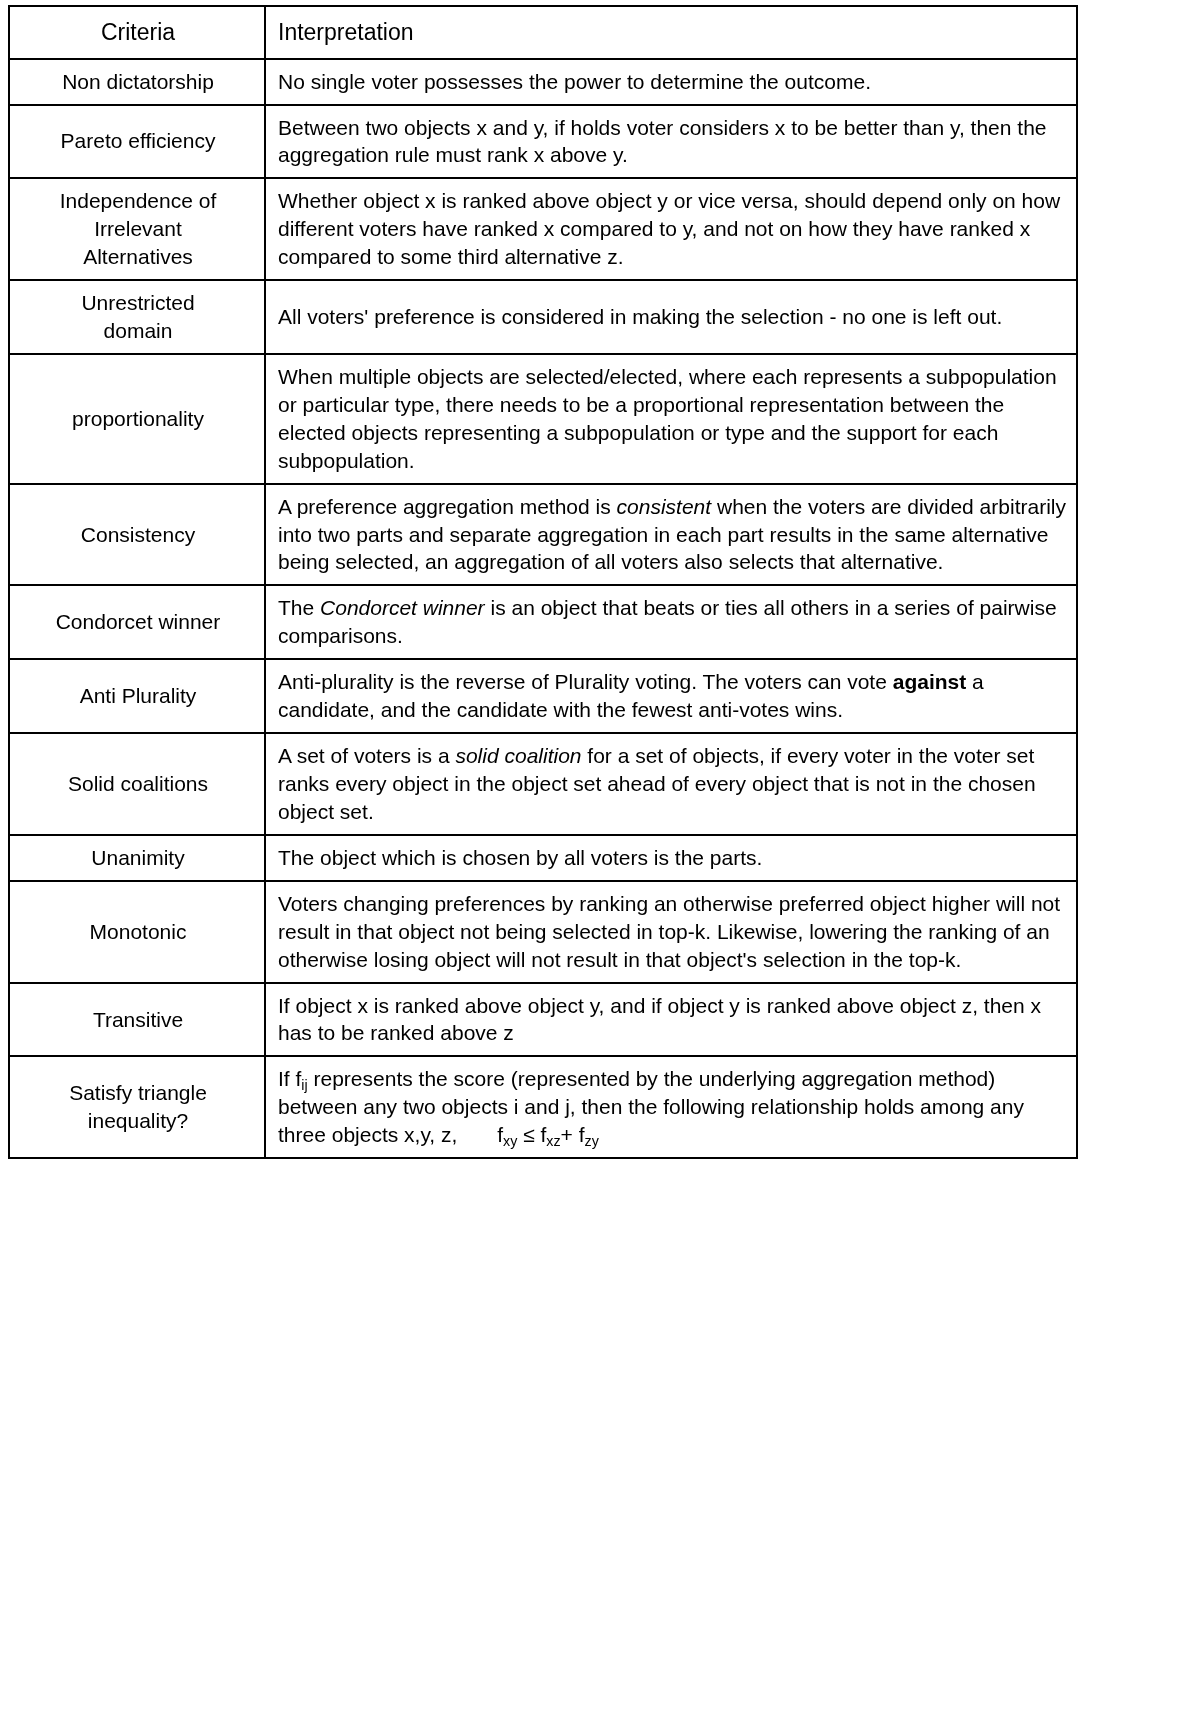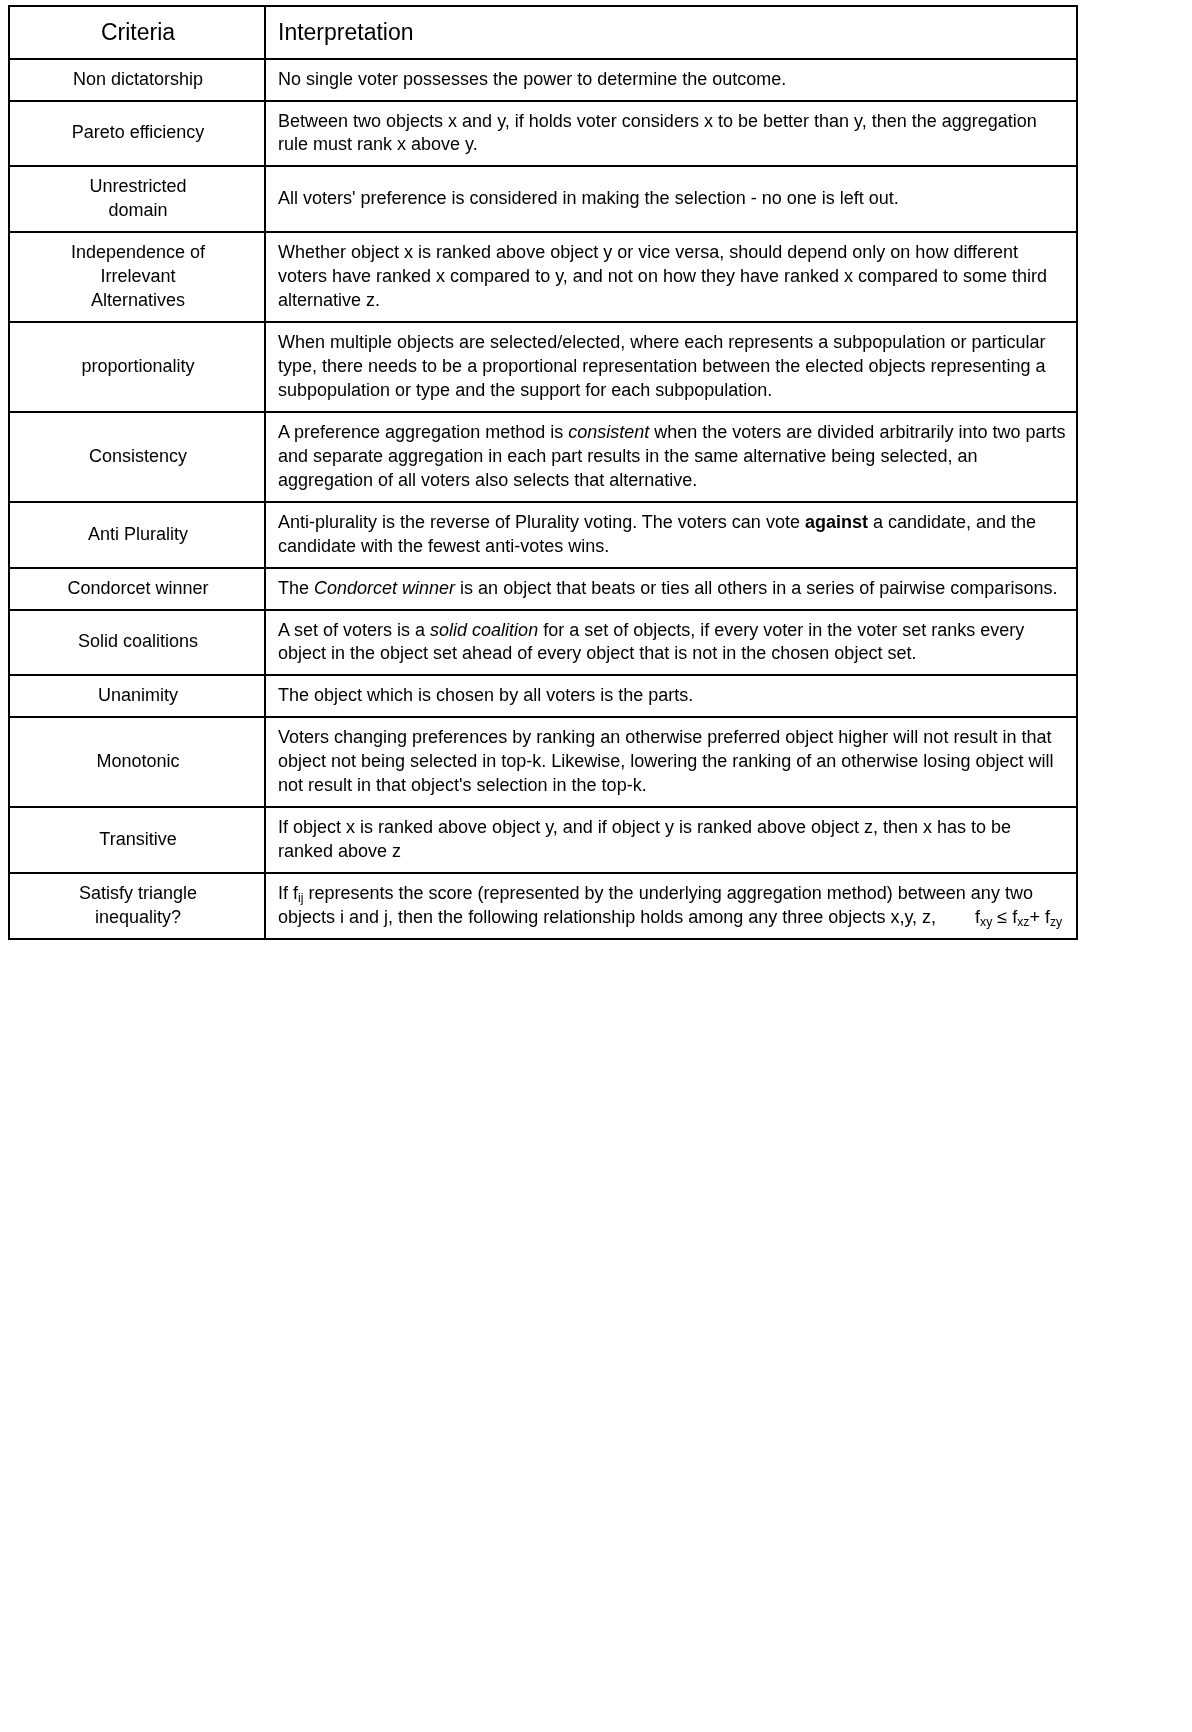--- a/index.html
+++ b/index.html
@@ -25,21 +25,21 @@
     width: 1068px;
     margin: 0;
     border: 2px solid #000;
   }
   table.criteria-table col.col-criteria { width: 256px; }
   table.criteria-table col.col-interp   { width: 812px; }
 
   table.criteria-table td {
     border: 2px solid #000000;
     vertical-align: middle;
-    font-size: 18px;
+    font-size: 21px;
     line-height: 1.33;
     padding: 8px 10px 8px 12px;
     box-sizing: border-box;
   }
   td.criteria-cell {
     text-align: center;
     padding-left: 6px;
     padding-right: 6px;
   }
   td.interp-cell {
@@ -87,48 +87,48 @@
         <tr>
           <td class="criteria-cell">Non dictatorship</td>
           <td class="interp-cell">No single voter possesses the power to determine the outcome.</td>
         </tr>
         <tr>
           <td class="criteria-cell">Pareto efficiency</td>
           <td class="interp-cell">Between two objects x and y, if holds voter considers x  to be better than y, then the aggregation rule must rank x above y.</td>
         </tr>
         <tr>
           <td class="criteria-cell">
-            <span class="cell-text">Unrestricted</span>
-            <span class="cell-text">domain</span>
-          </td>
-          <td class="interp-cell">All voters' preference is considered in making the selection - no one is left out.</td>
-        </tr>
-        <tr>
-          <td class="criteria-cell">
             <span class="cell-text">Independence of</span>
             <span class="cell-text">Irrelevant</span>
             <span class="cell-text">Alternatives</span>
           </td>
           <td class="interp-cell">Whether object x is ranked above object y or vice versa, should depend only on how different voters have ranked x compared to y, and not on how they have ranked x compared to some third alternative z.</td>
+        </tr>
+        <tr>
+          <td class="criteria-cell">
+            <span class="cell-text">Unrestricted</span>
+            <span class="cell-text">domain</span>
+          </td>
+          <td class="interp-cell">All voters' preference is considered in making the selection - no one is left out.</td>
         </tr>
         <tr>
           <td class="criteria-cell">proportionality</td>
           <td class="interp-cell">When multiple objects are selected/elected, where each represents a subpopulation or particular type,  there needs to be a proportional representation between the elected objects representing a subpopulation or type and the support for each subpopulation.</td>
         </tr>
         <tr>
           <td class="criteria-cell">Consistency</td>
           <td class="interp-cell"><span>A preference aggregation method is </span><em>consistent</em><span> when the voters are divided arbitrarily into two parts and separate aggregation in each part results in the same alternative being selected, an aggregation of all voters also selects that alternative.</span></td>
         </tr>
         <tr>
+          <td class="criteria-cell">Condorcet winner</td>
+          <td class="interp-cell"><span>The </span><em>Condorcet winner</em><span> is an object that beats or ties all others in a series of pairwise comparisons.</span></td>
+        </tr>
+        <tr>
           <td class="criteria-cell">Anti Plurality</td>
           <td class="interp-cell"><span>Anti-plurality is the reverse of Plurality voting. The voters can vote </span><strong>against</strong><span> a candidate, and the candidate with the fewest anti-votes wins.</span></td>
-        </tr>
-        <tr>
-          <td class="criteria-cell">Condorcet winner</td>
-          <td class="interp-cell"><span>The </span><em>Condorcet winner</em><span> is an object that beats or ties all others in a series of pairwise comparisons.</span></td>
         </tr>
         <tr>
           <td class="criteria-cell">Solid coalitions</td>
           <td class="interp-cell"><span>A set of voters is a </span><em>solid coalition</em><span> for a set of objects, if every voter in the voter set ranks every object in the object set ahead of every object that is not in the chosen object set.</span></td>
         </tr>
         <tr>
           <td class="criteria-cell">Unanimity</td>
           <td class="interp-cell">The object which is chosen by all voters is the parts.</td>
         </tr>
         <tr>

